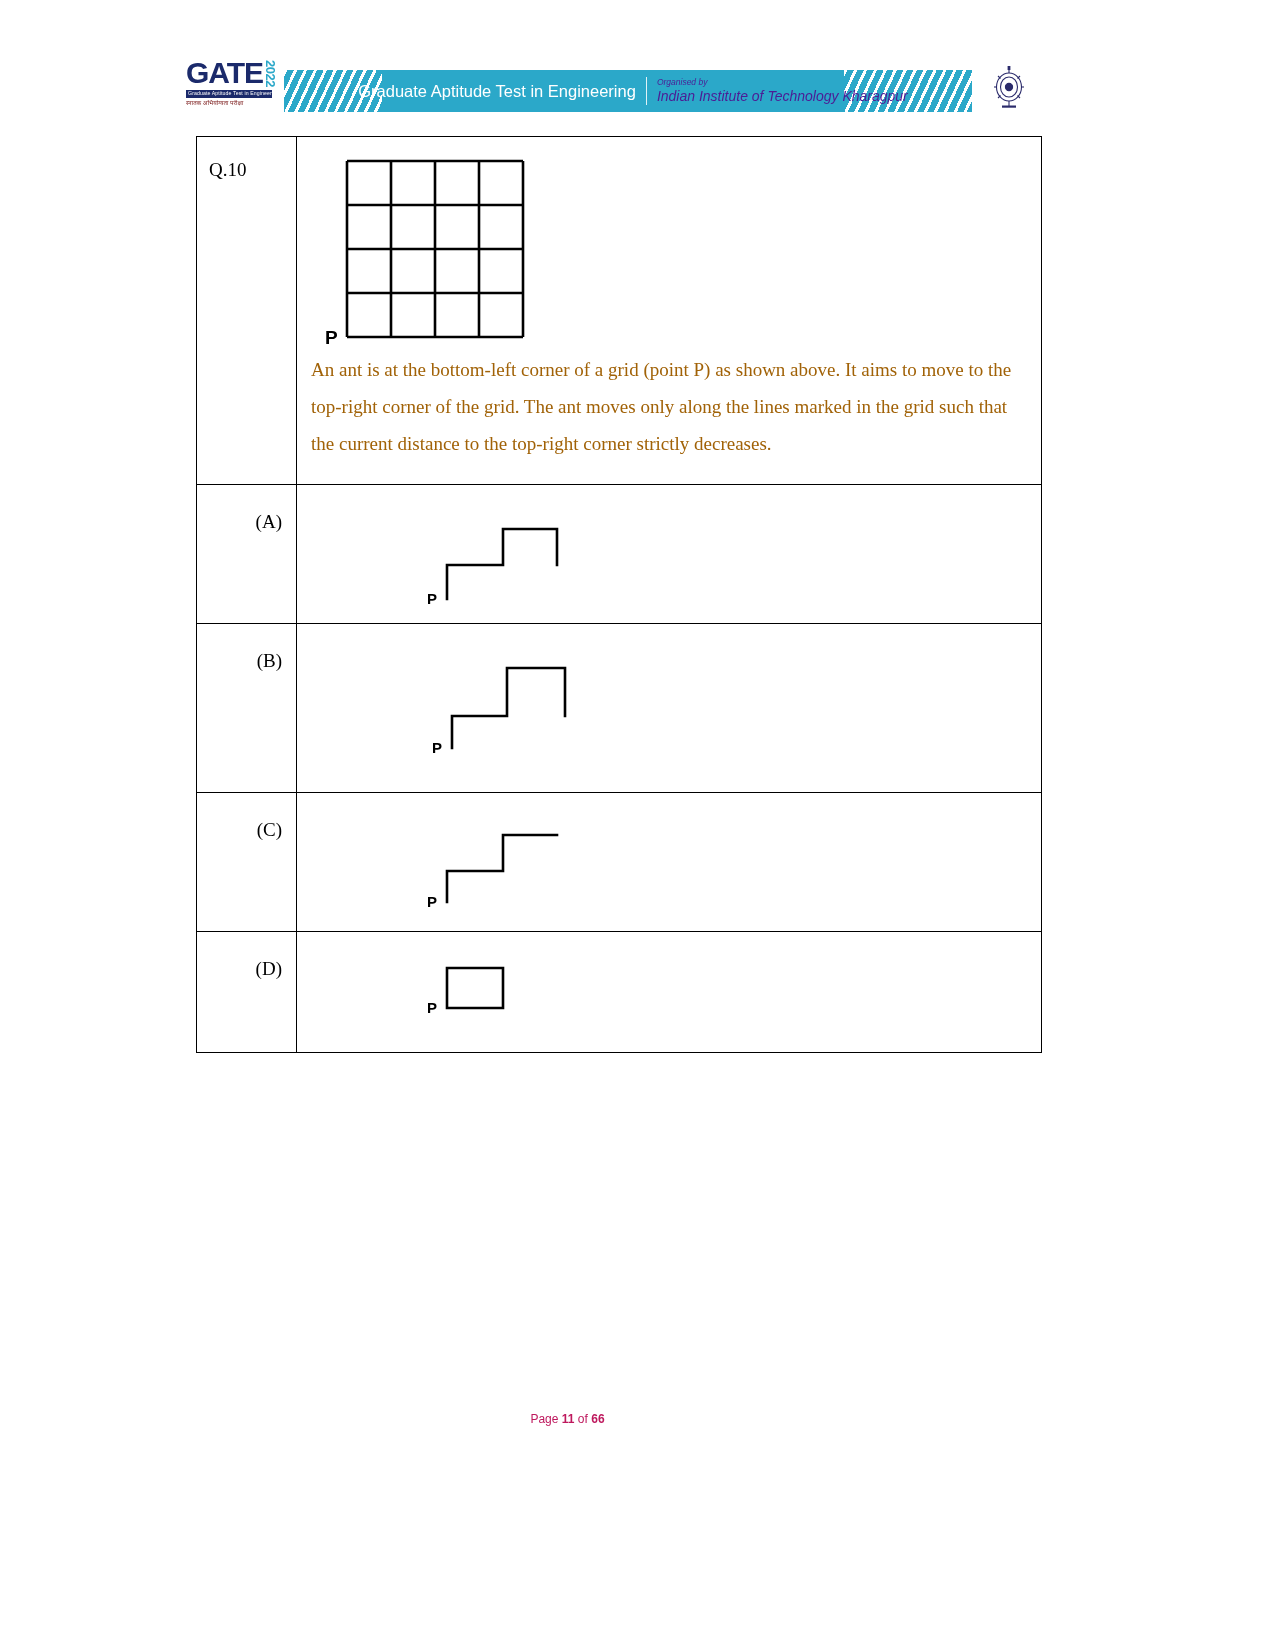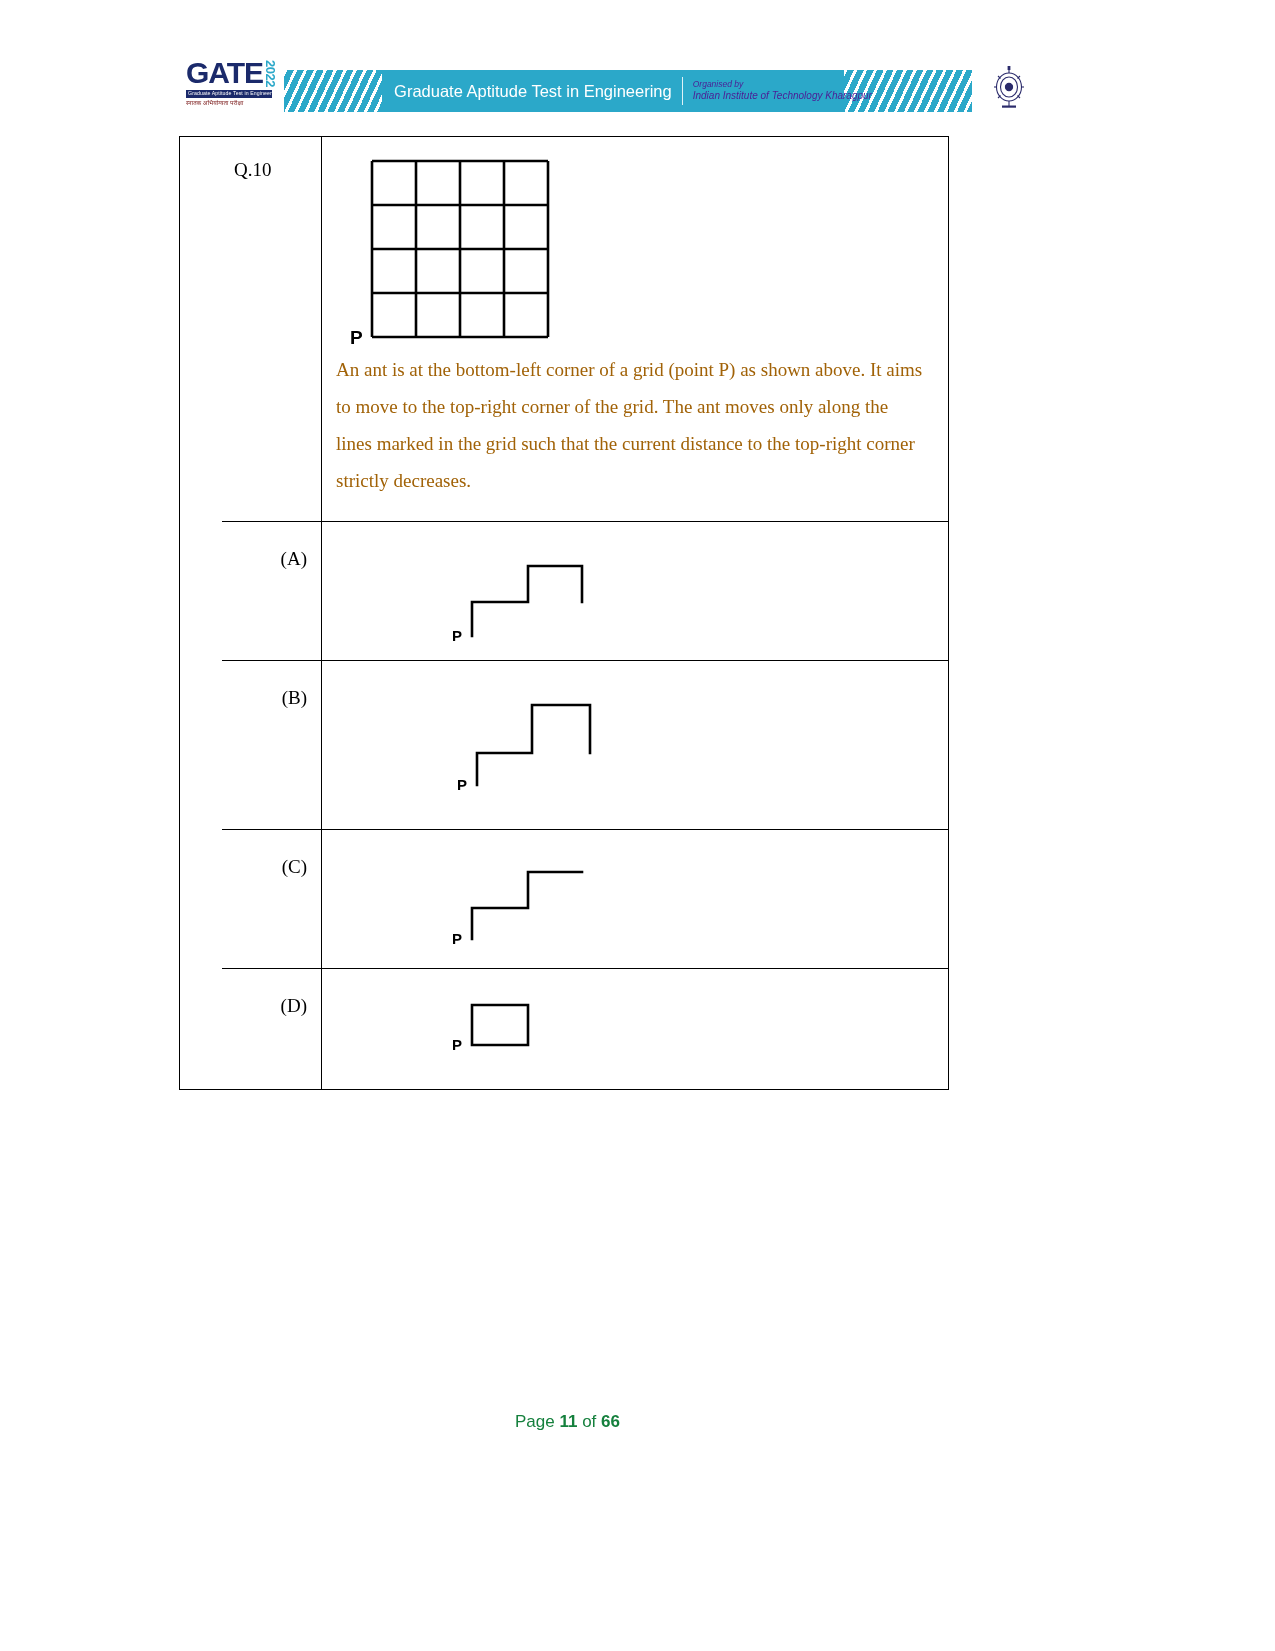--- a/index.html
+++ b/index.html
@@ -125,40 +125,39 @@
     opacity: 0.85;
   }
   .banner-org {
     padding-left: 10px;
     color: #4c1d95;
     font-family: "Liberation Sans", sans-serif;
     font-style: italic;
     line-height: 1.25;
   }
   .banner-org-1 { font-size: 8.5px; }
-  .banner-org-2 { font-size: 10px; white-space: nowrap; }
+  .banner-org-2 { font-size: 14px; white-space: nowrap; }
 
   .iit-logo {
     flex: 0 0 auto;
     width: 46px;
     height: 50px;
     display: flex;
     align-items: center;
     justify-content: center;
   }
 
   
   .qtable {
     position: absolute;
-    left: 179px;
+    left: 196px;
     top: 136px;
-    width: 770px;
+    width: 846px;
     border: 1.2px solid #000000;
     border-collapse: collapse;
-    padding-left: 42px;
   }
   .qtable .row {
     display: flex;
     border-bottom: 1.2px solid #000000;
   }
   .qtable .row:last-child { border-bottom: none; }
   .cell-label {
     width: 100px;
     flex: 0 0 100px;
     border-right: 1.2px solid #000000;
@@ -198,22 +197,22 @@
 
   
   .footer {
     position: absolute;
     left: 0;
     top: 1412px;
     width: 1275px;
     text-align: center;
     padding-right: 140px;
     font-family: "Liberation Sans", sans-serif;
-    font-size: 17px;
-    color: #15803d;
+    font-size: 12px;
+    color: #be185d;
   }
   .footer b { font-weight: bold; }
   .footer span { display: inline-block; }
 </style>
 </head>
 <body>
 
 <div class="header">
 
   <div class="gate-logo">

